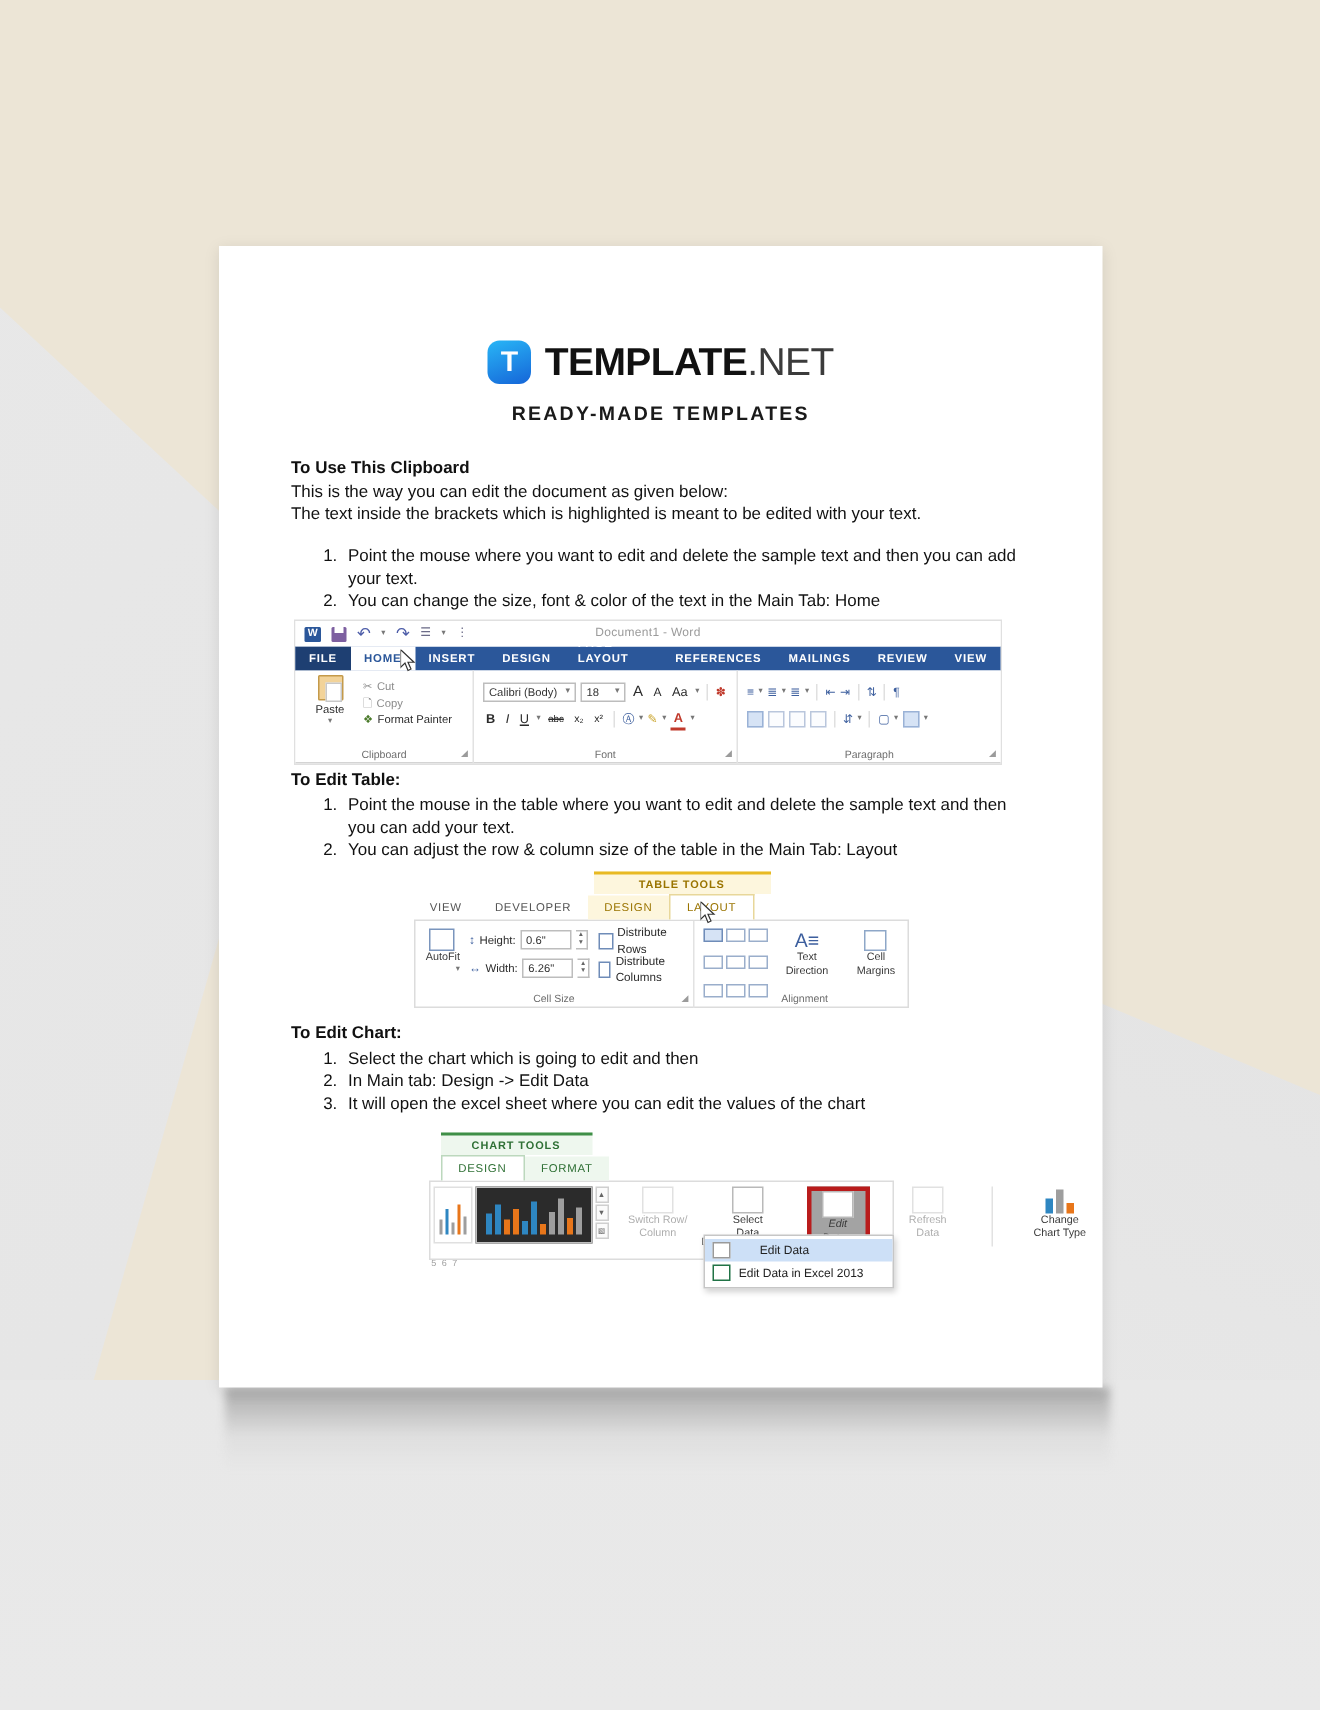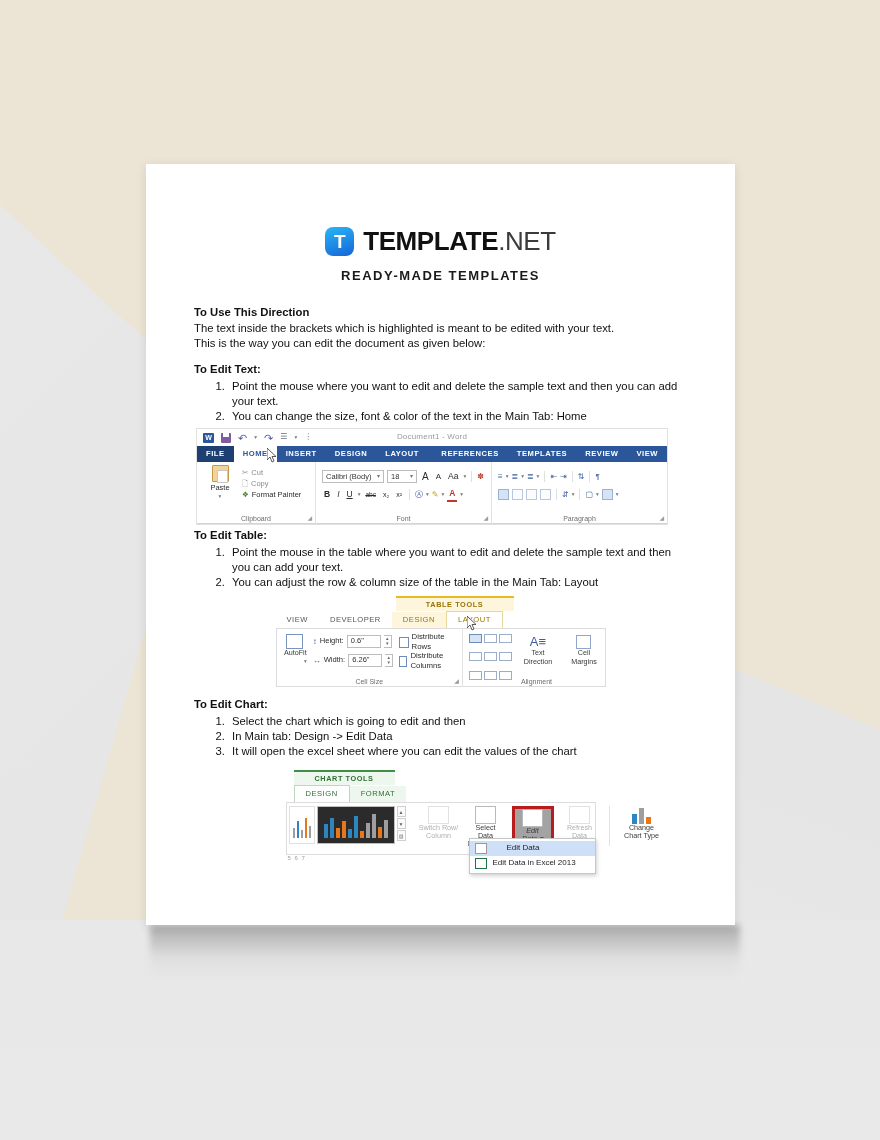--- a/index.html
+++ b/index.html
@@ -214,27 +214,26 @@
     <div class="brand">
       <div class="brand-row">
         <div class="brand-logo">T</div>
         <div class="brand-name"><span class="b1">TEMPLATE</span><span class="b2">.NET</span></div>
       </div>
       <div class="brand-tagline">READY-MADE TEMPLATES</div>
     </div>
 
     <div class="doc-body">
 
-      <div class="h-sec">To Use This Direction</div>
+      <div class="h-sec">To Use This Clipboard</div>
+      <div class="p-line">This is the way you can edit the document as given below:</div>
       <div class="p-line">The text inside the brackets which is highlighted is meant to be edited with your text.</div>
-      <div class="p-line">This is the way you can edit the document as given below:</div>
 
       <div class="spacer-sm"></div>
 
-      <div class="h-sec">To Edit Text:</div>
       <ol class="steps">
         <li>Point the mouse where you want to edit and delete the sample text and then you can add your text.</li>
         <li>You can change the size, font &amp; color of the text in the Main Tab: Home</li>
       </ol>
 
       <div class="img-block rb" style="width:472px; margin-left:2px; margin-top:4px; border:1px solid #e0e0e0;">
         <div class="rb-quick">
           <span class="ico ico-word"></span>
           <span class="ico ico-save"></span>
           <span class="ico-arrow">↶</span>
@@ -245,21 +244,21 @@
           <span class="ico-small">⋮</span>
           <span class="rb-title">Document1 - Word</span>
         </div>
         <div class="rb-tabs">
           <span class="rb-tab file">FILE</span>
           <span class="rb-tab active">HOME</span>
           <span class="rb-tab">INSERT</span>
           <span class="rb-tab">DESIGN</span>
           <span class="rb-tab">PAGE LAYOUT</span>
           <span class="rb-tab">REFERENCES</span>
-          <span class="rb-tab">TEMPLATES</span>
+          <span class="rb-tab">MAILINGS</span>
           <span class="rb-tab">REVIEW</span>
           <span class="rb-tab">VIEW</span>
         </div>
         <div class="rb-body" style="height:62px;">
           <div class="rb-groups" style="height:62px;">
 
             <div class="rb-group" style="width:118px; display:flex; gap:5px;">
               <div class="paste-big">
                 <div class="paste-icon"></div>
                 <div class="paste-lbl">Paste</div>
@@ -503,21 +502,21 @@
                 <span class="bar" style="height:18px; background:#9e9e9e;"></span>
               </div>
               <div class="gallery-nav">
                 <div>▲</div>
                 <div>▼</div>
                 <div>▧</div>
               </div>
             </div>
             <div style="width:1px; height:44px; background:#e2e2e2; margin:0 6px;"></div>
 
-            <div style="display:flex; gap:5px; position:relative;">
+            <div style="display:flex; gap:18px; position:relative;">
               <div class="cbtn dim">
                 <div class="cbtn-ic"></div>
                 <div class="big-lbl">Switch Row/</div>
                 <div class="big-lbl">Column</div>
               </div>
               <div class="cbtn">
                 <div class="cbtn-ic"></div>
                 <div class="big-lbl">Select</div>
                 <div class="big-lbl">Data</div>
               </div>

